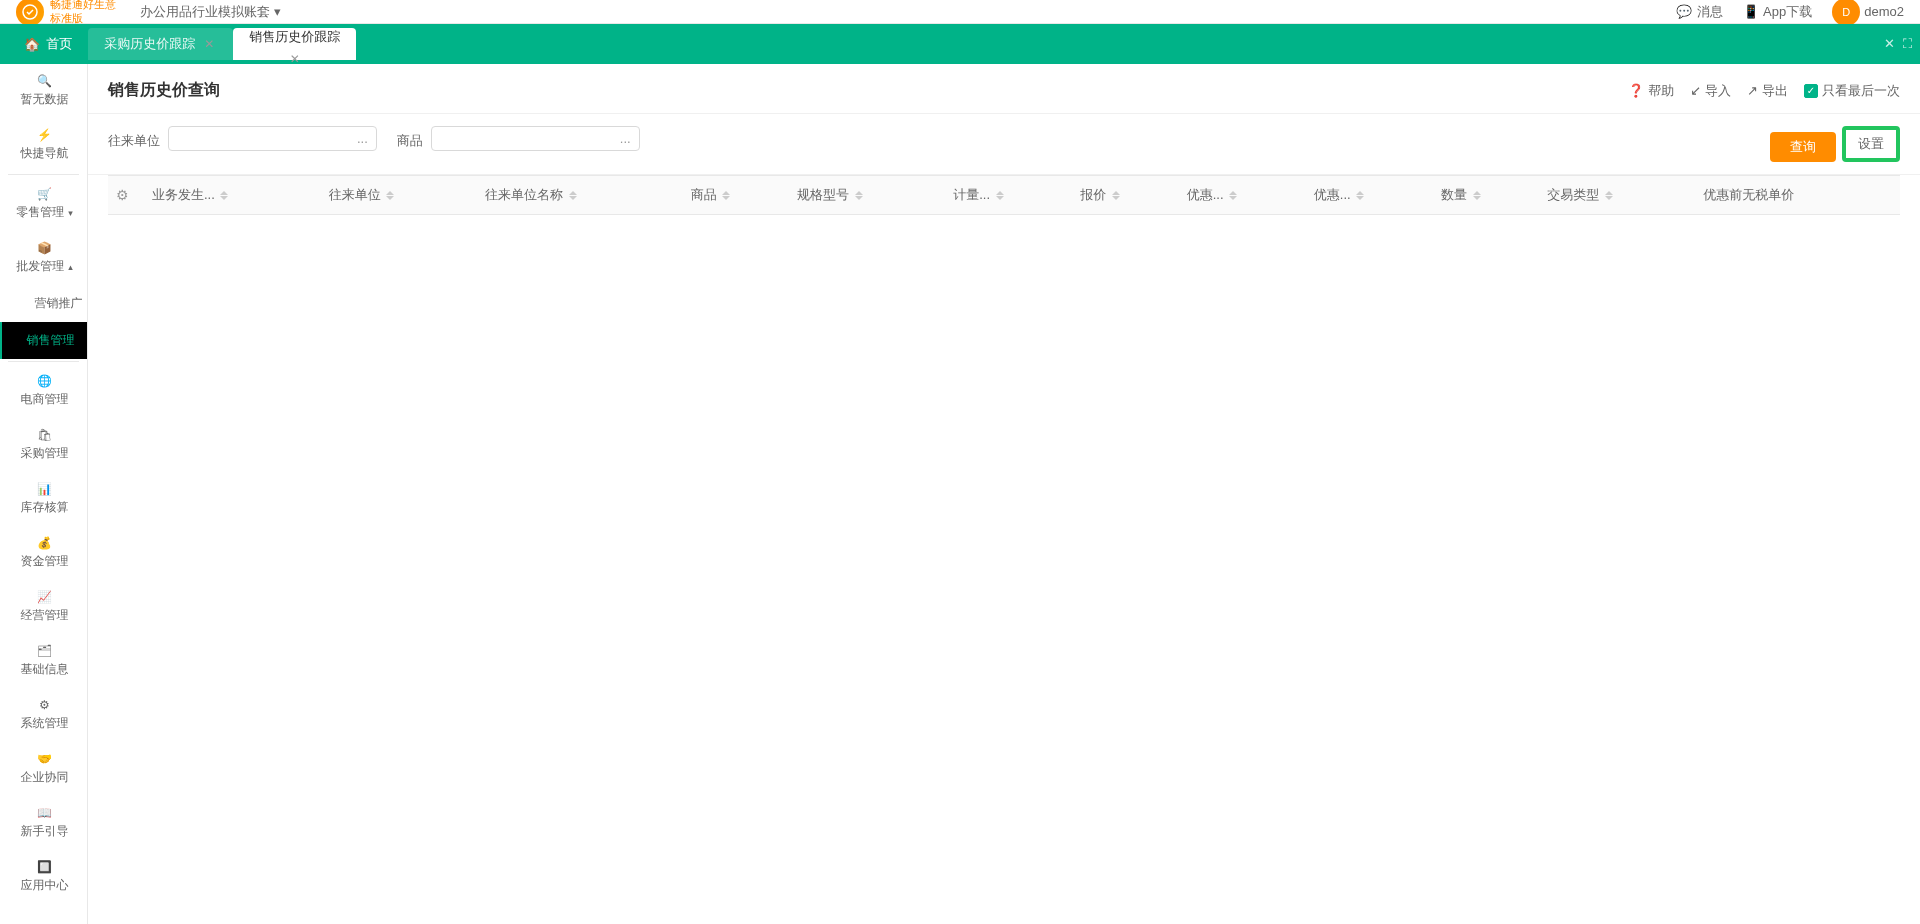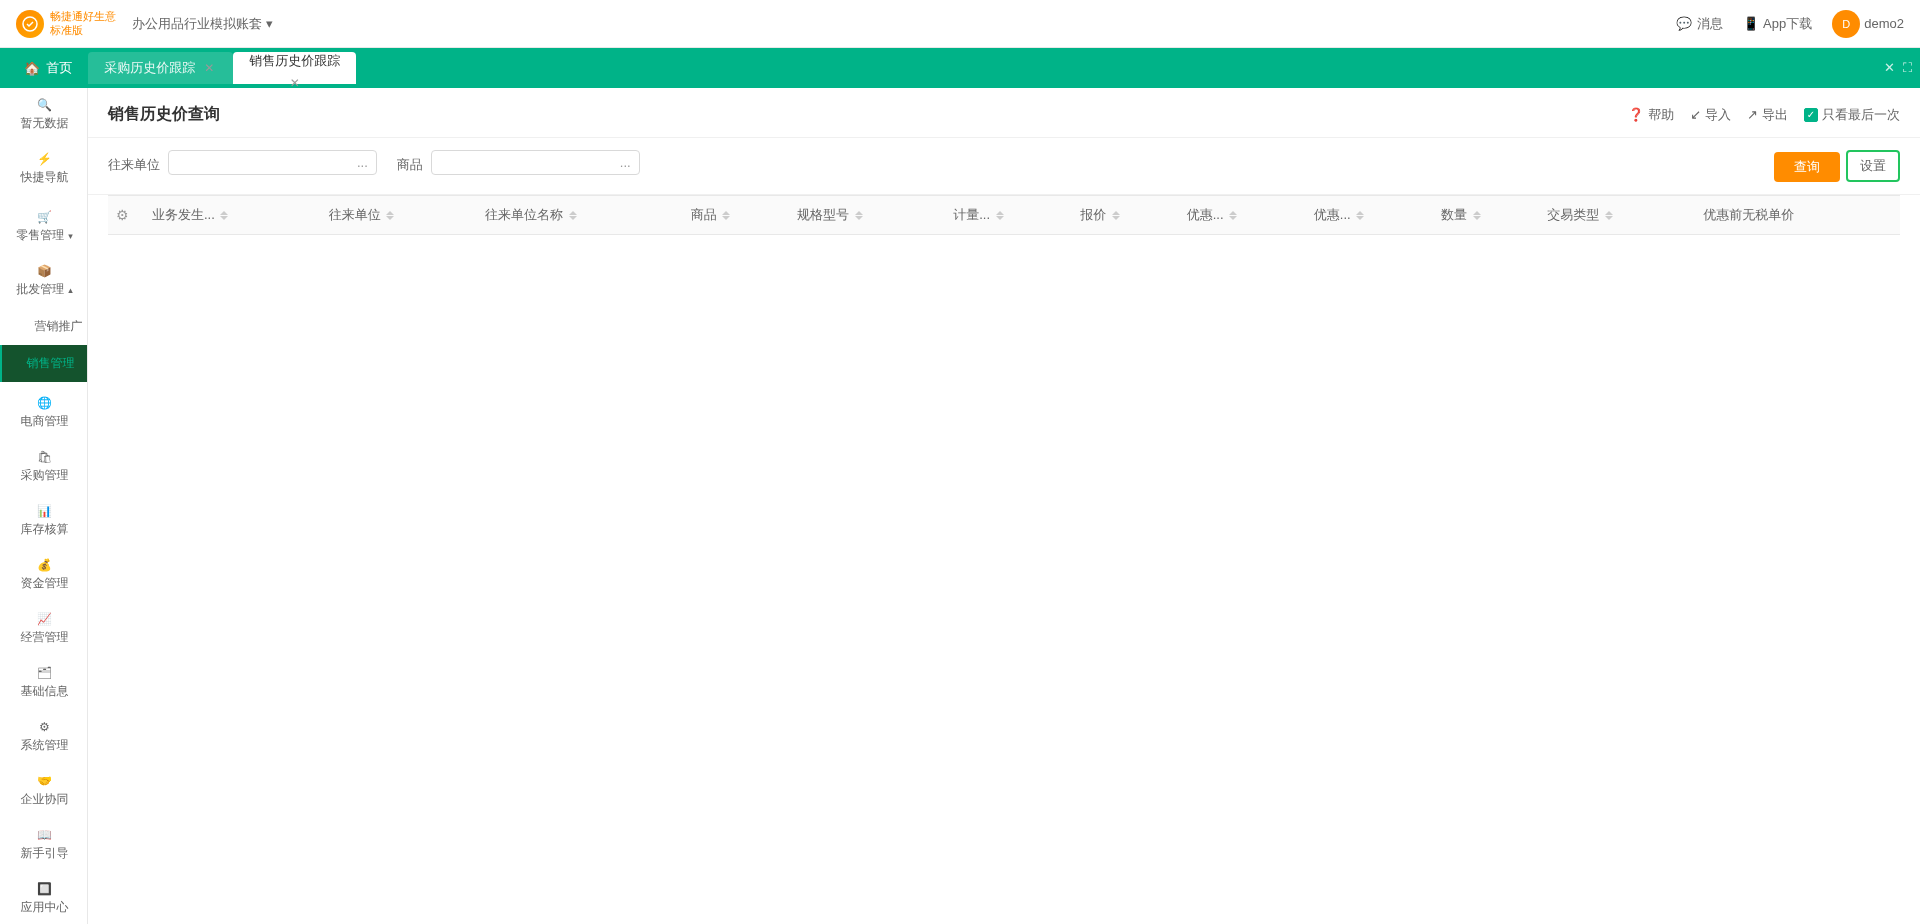--- a/index.html
+++ b/index.html
@@ -1,44 +1,44 @@
 <!DOCTYPE html>
 <html><head>
   <meta charset="utf-8">
   <style>
     * { margin: 0; padding: 0; box-sizing: border-box; }
     body { font-family: "Microsoft YaHei", "PingFang SC", sans-serif; font-size: 13px; background: #f5f5f5; color: #333; width: 1920px; height: 924px; overflow: hidden; display: flex; flex-direction: column; }
 
     
-    .top-bar { height: 48px; background: #fff; display: flex; align-items: center; justify-content: space-between; padding: 0 16px; border-bottom: 1px solid #e8e8e8; flex-shrink: 0; }
+    .top-bar { height: 24px; background: #fff; display: flex; align-items: center; justify-content: space-between; padding: 0 16px; border-bottom: 1px solid #e8e8e8; flex-shrink: 0; }
     .top-bar-left { display: flex; align-items: center; gap: 8px; }
     .logo-area { display: flex; align-items: center; gap: 6px; }
     .logo-icon { width: 28px; height: 28px; background: linear-gradient(135deg, #ff8c00, #ffa500); border-radius: 50%; display: flex; align-items: center; justify-content: center; color: #fff; font-size: 12px; font-weight: bold; }
     .logo-text { font-size: 11px; color: #ff8c00; line-height: 1.2; }
-    .app-selector { display: flex; align-items: center; gap: 4px; color: #666; font-size: 13px; cursor: pointer; padding: 4px 8px; border-radius: 4px; }
+    .app-selector { display: flex; align-items: center; gap: 4px; color: #666; font-size: 13px; cursor: pointer; padding: 4px 8px; border-radius: 4px; margin-left: 8px; }
     .top-bar-right { display: flex; align-items: center; gap: 20px; }
     .top-right-item { display: flex; align-items: center; gap: 4px; color: #666; font-size: 13px; cursor: pointer; }
     .avatar { width: 28px; height: 28px; background: #ff8c00; border-radius: 50%; display: flex; align-items: center; justify-content: center; color: #fff; font-size: 11px; }
 
     
     .tab-bar { height: 40px; background: #00b388; display: flex; align-items: center; padding: 0 8px; flex-shrink: 0; }
     .tab-item { height: 32px; padding: 0 16px; display: flex; align-items: center; gap: 6px; border-radius: 4px 4px 0 0; cursor: pointer; font-size: 13px; color: rgba(255,255,255,0.8); white-space: nowrap; }
     .tab-item.home { color: #fff; background: transparent; }
     .tab-item.active { background: #fff; color: #333; flex-direction: column; }
     .tab-item.inactive { background: rgba(255,255,255,0.15); color: rgba(255,255,255,0.9); }
     .tab-close { font-size: 12px; color: #999; cursor: pointer; width: 16px; height: 16px; display: flex; align-items: center; justify-content: center; border-radius: 50%; }
     .tab-bar-actions { margin-left: auto; display: flex; gap: 8px; color: rgba(255,255,255,0.8); }
 
     
     .main-layout { display: flex; flex: 1; overflow: hidden; }
 
     
     .sidebar { width: 88px; background: #fff; border-right: 1px solid #e8e8e8; display: flex; flex-direction: column; flex-shrink: 0; overflow-y: auto; }
     .sidebar-item { padding: 10px 4px; display: flex; flex-direction: column; align-items: center; gap: 3px; cursor: pointer; font-size: 12px; color: #666; text-align: center; border-left: 2px solid transparent; }
-    .sidebar-item.active { color: #00b388; border-left-color: #00b388; background: #14532d; }
+    .sidebar-item.active { color: #00b388; border-left-color: #00b388; background: #000000; }
     .sidebar-item-with-arrow { display: flex; flex-direction: row; align-items: center; justify-content: center; gap: 4px; }
     .sidebar-divider { height: 1px; background: #e8e8e8; margin: 2px 8px; }
 
     
     .content { flex: 1; overflow: auto; background: #ef4444; }
     .page-container { background: #fff; margin: 0; padding: 0; min-height: 100%; }
 
     
     .page-header { padding: 16px 20px 12px; border-bottom: 1px solid #f0f0f0; display: flex; align-items: center; justify-content: space-between; }
     .page-title { font-size: 16px; font-weight: 600; color: #333; }
@@ -53,21 +53,21 @@
     .filter-label { color: #666; font-size: 13px; white-space: nowrap; padding-top: 6px; }
     .date-options { display: flex; flex-direction: column; gap: 4px; }
     .date-buttons { display: flex; align-items: center; gap: 4px; }
     .date-btn { padding: 3px 8px; font-size: 12px; color: #666; cursor: pointer; border-radius: 3px; white-space: nowrap; }
     .date-btn.active { background: #ff8c00; color: #fff; border-radius: 10px; }
     .date-range { font-size: 12px; color: #999; margin-top: 2px; }
     .filter-input { display: flex; align-items: center; gap: 4px; border: 1px solid #d9d9d9; border-radius: 4px; padding: 4px 8px; min-width: 200px; background: #fff; }
     .filter-input input { border: none; outline: none; font-size: 13px; color: #333; flex: 1; min-width: 80px; }
     .filter-dots { color: #999; cursor: pointer; }
     .query-btn { background: #ff8c00; color: #fff; border: none; border-radius: 4px; padding: 6px 20px; font-size: 13px; cursor: pointer; white-space: nowrap; }
-    .settings-btn { background: #fff; color: #666; border: 2px solid #22c55e; border-radius: 4px; padding: 5px 12px; font-size: 13px; cursor: pointer; }
+    .settings-btn { background: #fff; color: #666; border: 4px solid #22c55e; border-radius: 4px; padding: 5px 12px; font-size: 13px; cursor: pointer; }
     .filter-right { display: flex; flex-direction: row; gap: 6px; align-items: flex-end; margin-left: auto; }
 
     
     .table-container { padding: 0 20px; }
     .data-table { width: 100%; border-collapse: collapse; font-size: 13px; }
     .data-table th { background: #fafafa; border-bottom: 1px solid #e8e8e8; border-top: 1px solid #e8e8e8; padding: 10px 8px; text-align: left; color: #666; font-weight: normal; white-space: nowrap; }
     .data-table th .sort-icons { display: inline-flex; flex-direction: column; gap: 1px; margin-left: 2px; vertical-align: middle; }
     .sort-icon { width: 0; height: 0; border-left: 4px solid transparent; border-right: 4px solid transparent; }
     .sort-up { border-bottom: 4px solid #ccc; }
     .sort-down { border-top: 4px solid #ccc; }

